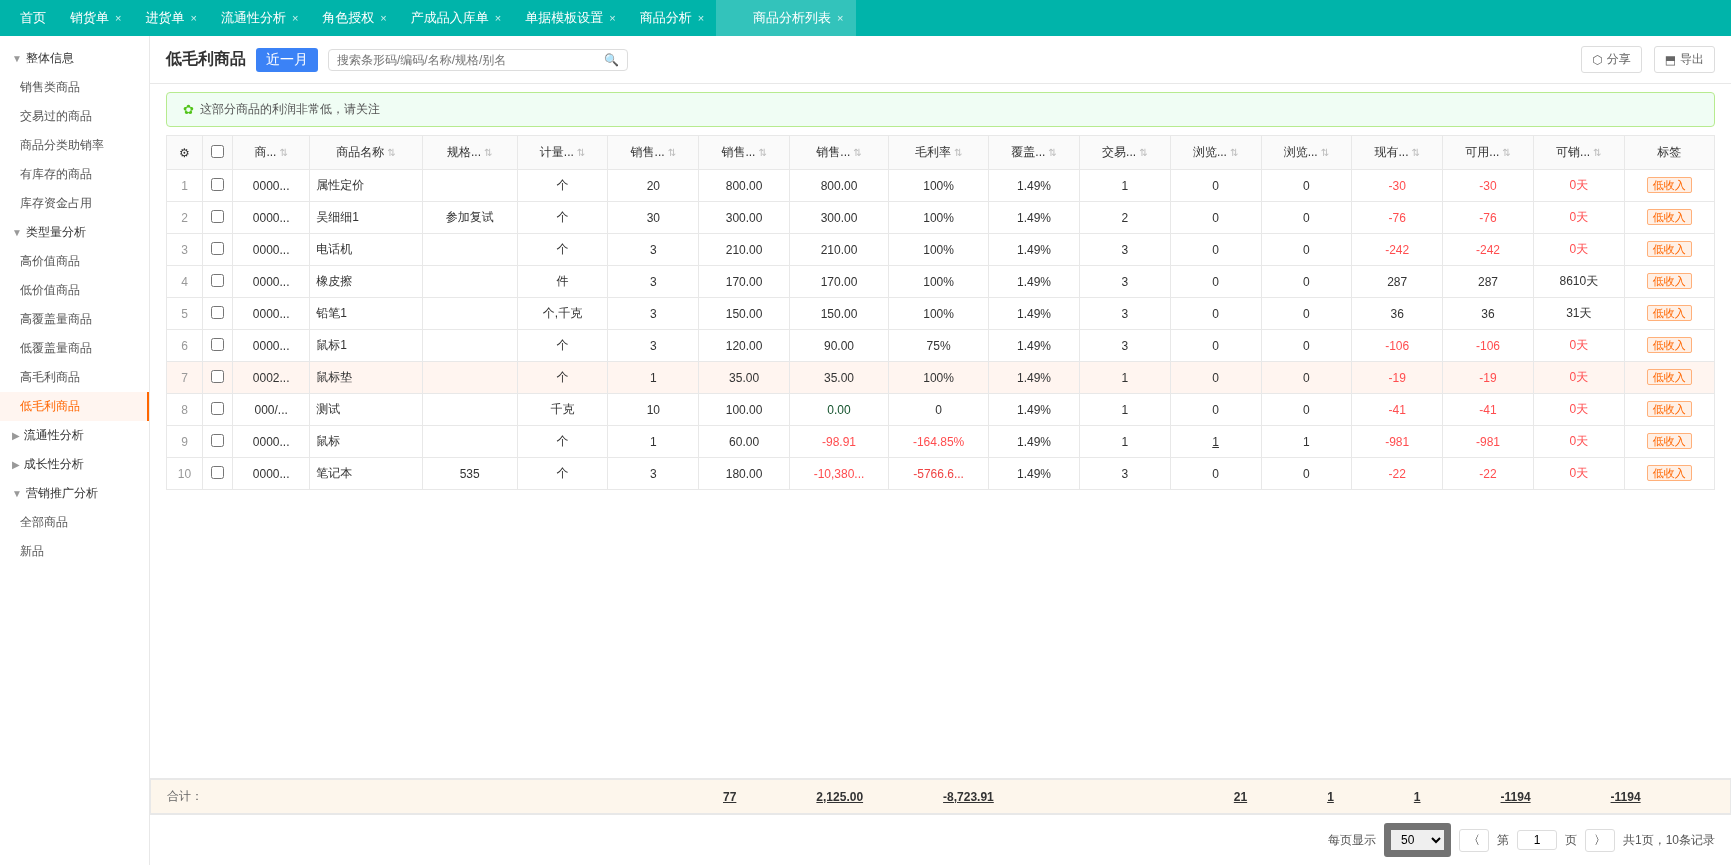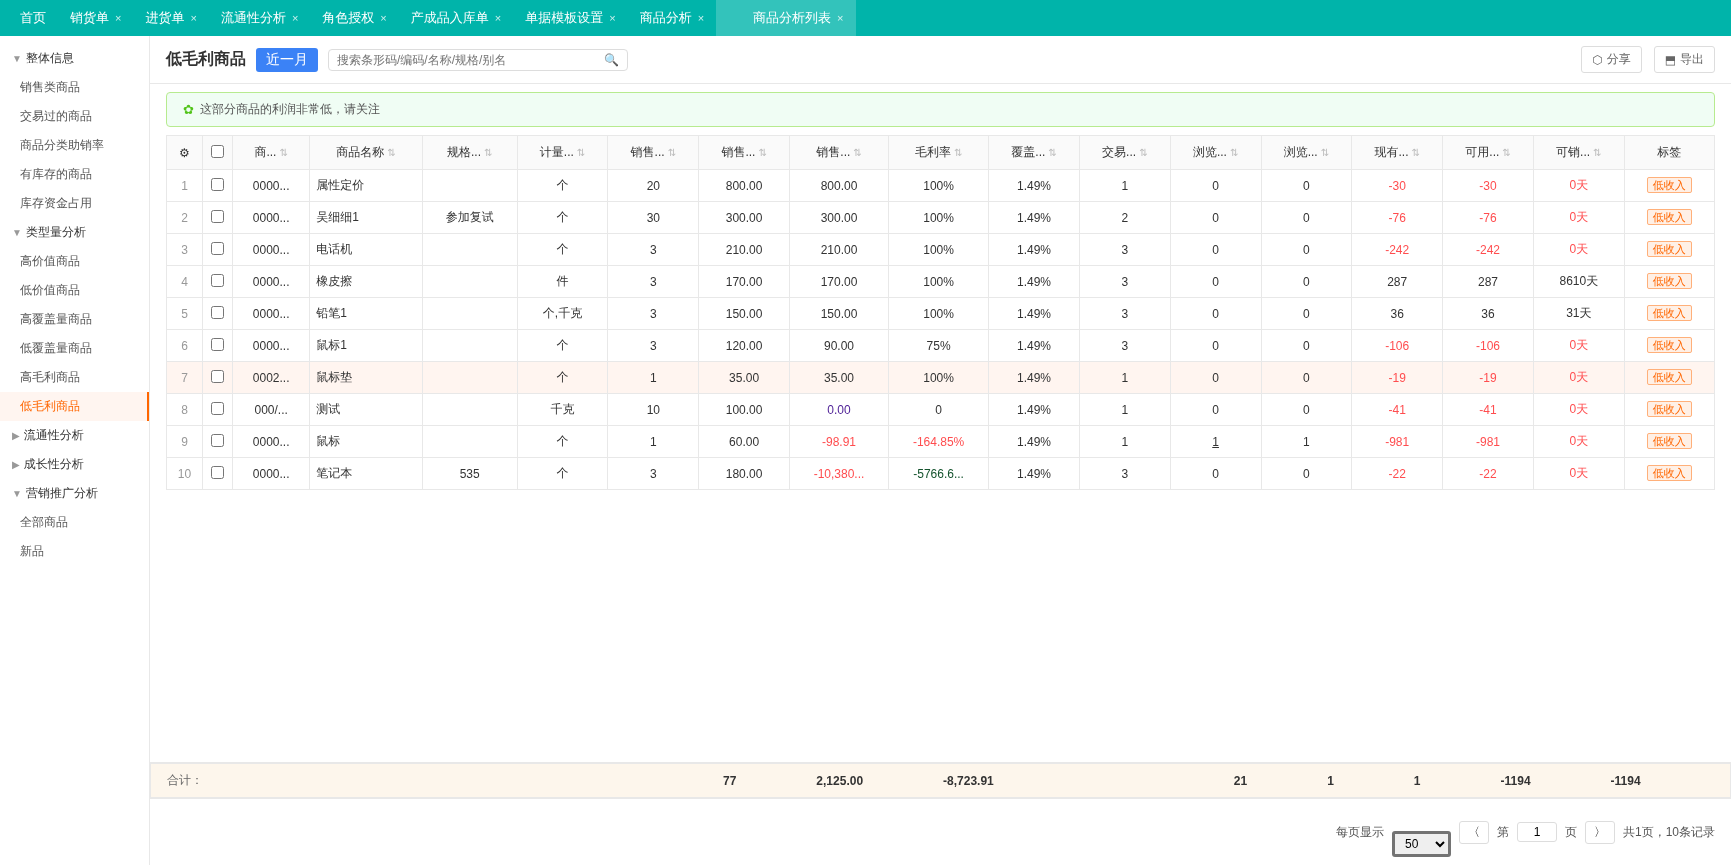--- a/index.html
+++ b/index.html
@@ -200,41 +200,40 @@
       border: 1px solid #e8e8e8;
       border-top: 2px solid #e8e8e8;
       display: flex;
       align-items: center;
       padding: 8px 16px;
       font-size: 12px;
       gap: 20px;
       margin-top: 8px;
     }
     .footer-label { color: #666; }
-    .footer-total { display: flex; gap: 80px; margin-left: 20px; flex: 1; }
+    .footer-total { display: flex; gap: 80px; margin-left: 20px; flex: 1; text-decoration: underline; }
     .footer-val { color: #333; font-weight: bold; }
 
     
     .pagination-bar {
       display: flex;
       align-items: center;
       justify-content: flex-end;
       padding: 8px 16px;
       gap: 8px;
       font-size: 12px;
       color: #555;
       border-top: 1px solid #e8e8e8;
       background: #fff;
     }
     .page-size-select {
-      border: 3px solid #737373;
+      border: 7px solid #737373;
       padding: 2px 6px;
       border-radius: 3px;
       font-size: 12px;
-      margin-top: 24px;
     }
     .page-btn {
       border: 1px solid #ddd;
       background: #fff;
       padding: 2px 8px;
       border-radius: 3px;
       cursor: pointer;
       font-size: 12px;
     }
     .page-input {
@@ -603,21 +602,21 @@
     </tr>
             <tr>
       <td style="color:#999">8</td>
       <td><input type="checkbox" style=""></td>
       <td>000/...</td>
       <td style="text-align:left;color:#333;">测试</td>
       <td></td>
       <td>千克</td>
       <td>10</td>
       <td>100.00</td>
-      <td style="color:#4c1d95">0.00</td>
+      <td style="color:#14532d">0.00</td>
       <td style="color:#333">0</td>
       <td>1.49%</td>
       <td>1</td>
       <td style="">0</td>
       <td>0</td>
       <td style="color:#ff4d4f">-41</td>
       <td style="color:#ff4d4f">-41</td>
       <td style="color:#ff4d4f">0天</td>
       <td><span class="tag-orange-badge">低收入</span></td>
     </tr>
@@ -644,21 +643,21 @@
             <tr>
       <td style="color:#999">10</td>
       <td><input type="checkbox" style=""></td>
       <td>0000...</td>
       <td style="text-align:left;color:#333;">笔记本</td>
       <td>535</td>
       <td>个</td>
       <td>3</td>
       <td>180.00</td>
       <td style="color:#ff4d4f">-10,380...</td>
-      <td style="color:#14532d">-5766.6...</td>
+      <td style="color:#ef4444">-5766.6...</td>
       <td>1.49%</td>
       <td>3</td>
       <td style="">0</td>
       <td>0</td>
       <td style="color:#ff4d4f">-22</td>
       <td style="color:#ff4d4f">-22</td>
       <td style="color:#ff4d4f">0天</td>
       <td><span class="tag-orange-badge">低收入</span></td>
     </tr>
           </tbody>

